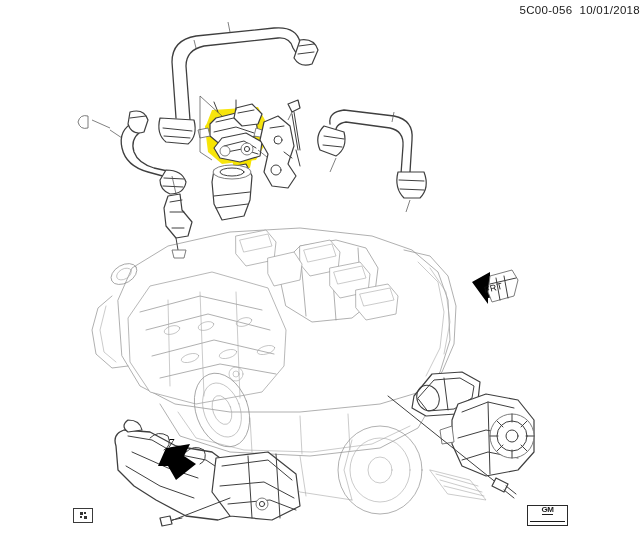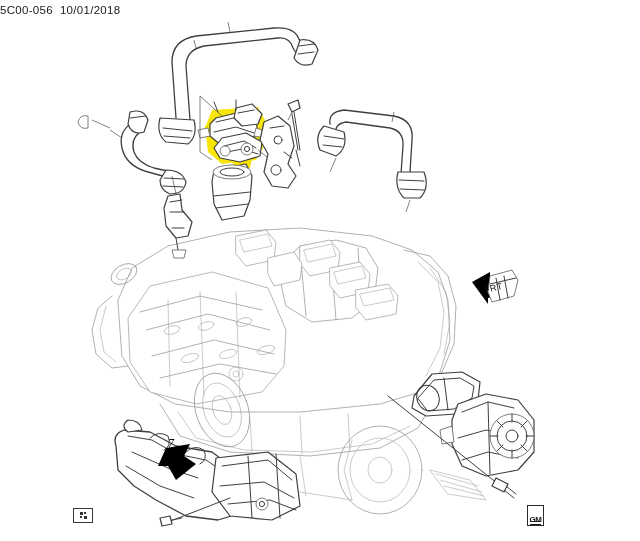--- a/index.html
+++ b/index.html
@@ -19,21 +19,21 @@
     position: relative;
     width: 640px;
     height: 541px;
     background: #ffffff;
   }
   #header-doc-id {
     position: absolute;
     top: 4px;
     left: 0;
     width: 640px;
-    text-align: left;
+    text-align: right;
     font-size: 11.5px;
     letter-spacing: 0.3px;
     color: #1a1a1a;
     font-family: "Liberation Sans", sans-serif;
     white-space: pre;
   }
   #illustration-svg {
     position: absolute;
     top: 0;
     left: 0;
@@ -77,27 +77,27 @@
     background:
       linear-gradient(#333,#333) 0 0/3px 3px no-repeat,
       linear-gradient(#333,#333) 4px 4px/3px 3px no-repeat,
       linear-gradient(#333,#333) 0 4px/2px 2px no-repeat,
       linear-gradient(#333,#333) 4px 0/2px 2px no-repeat;
   }
   #gm-logo-box {
     position: absolute;
     left: 527px;
     top: 505px;
-    width: 17px;
+    width: 41px;
     height: 21px;
     border: 1.6px solid #2a2a2a;
     box-sizing: border-box;
     background: #ffffff;
     display: flex;
-    align-items: flex-end;
+    align-items: flex-start;
     justify-content: center;
     overflow: hidden;
   }
   #gm-logo-box .gm-text {
     font-family: "Liberation Sans", sans-serif;
     font-size: 8px;
     font-weight: bold;
     color: #1a1a1a;
     line-height: 8px;
     letter-spacing: -0.5px;

